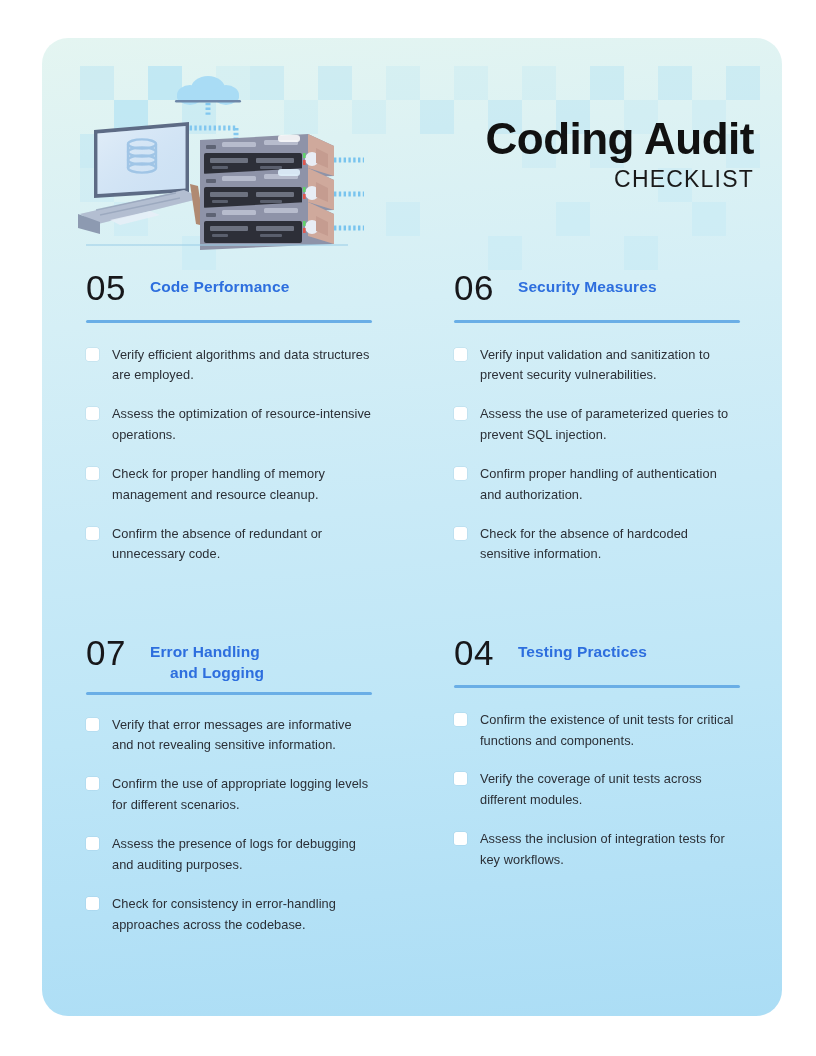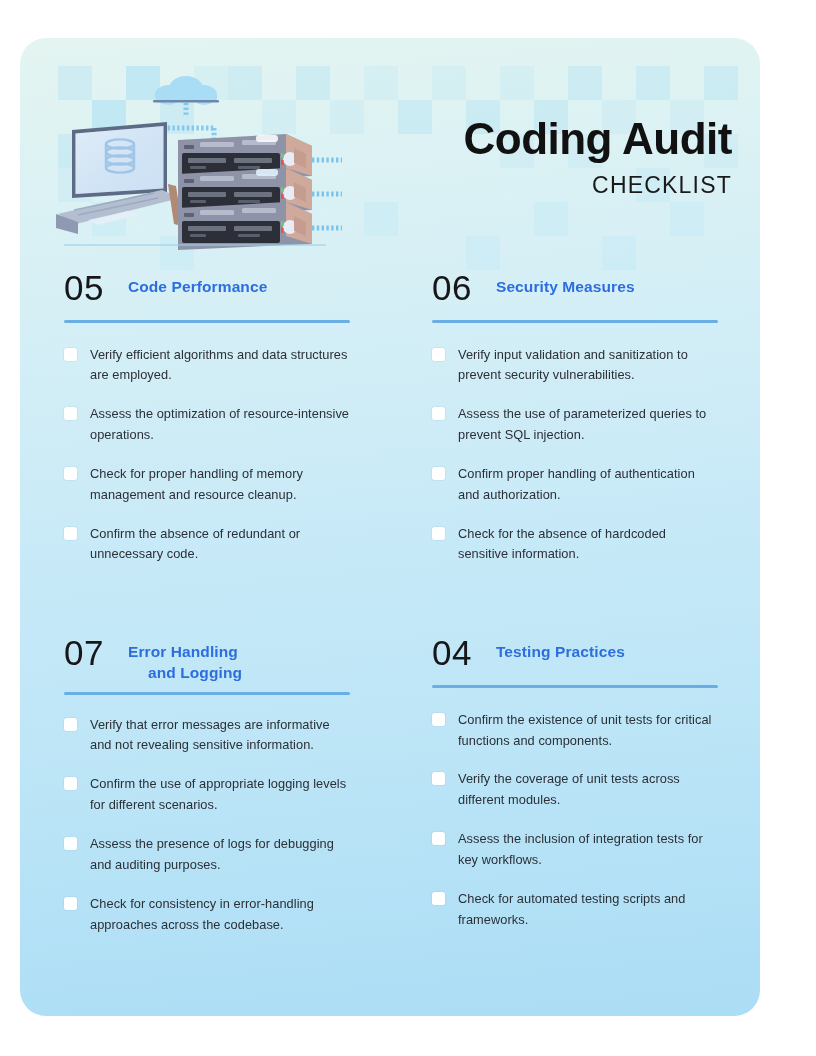--- a/index.html
+++ b/index.html
@@ -15,21 +15,21 @@
   .page {
     position: relative;
     width: 816px;
     height: 1056px;
     background: #ffffff;
   }
 
   
   .card {
     position: absolute;
-    left: 20px;
+    left: 42px;
     top: 38px;
     width: 740px;
     height: 978px;
     border-radius: 26px;
     background: linear-gradient(175deg,
         #e4f5f1 0%,
         #ddf2f3 12%,
         #d5eff6 28%,
         #c9eaf7 48%,
         #bee6f7 68%,
@@ -82,21 +82,21 @@
   .title {
     font-size: 44px;
     font-weight: 700;
     letter-spacing: -0.5px;
     color: #111111;
     line-height: 1.05;
     text-align: right;
     padding-right: 10px;
   }
   .subtitle {
-    margin-top: 10px;
+    margin-top: 4px;
     font-size: 23px;
     font-weight: 400;
     letter-spacing: 1.2px;
     color: #1a1a1a;
     text-align: right;
     padding-right: 10px;
   }
 
   
   .sections {
@@ -441,22 +441,18 @@
               <span class="item-text">Confirm the existence of unit tests for critical functions and components.</span>
             </li>
             <li class="item">
               <span class="checkbox"></span>
               <span class="item-text">Verify the coverage of unit tests across different modules.</span>
             </li>
             <li class="item">
               <span class="checkbox"></span>
               <span class="item-text">Assess the inclusion of integration tests for key workflows.</span>
             </li>
-            <li class="item">
-              <span class="checkbox"></span>
-              <span class="item-text">Check for automated testing scripts and frameworks.</span>
-            </li>
           </ul>
         </div>
       </div>
 
   </div>
 </div>
 
 </body></html>

